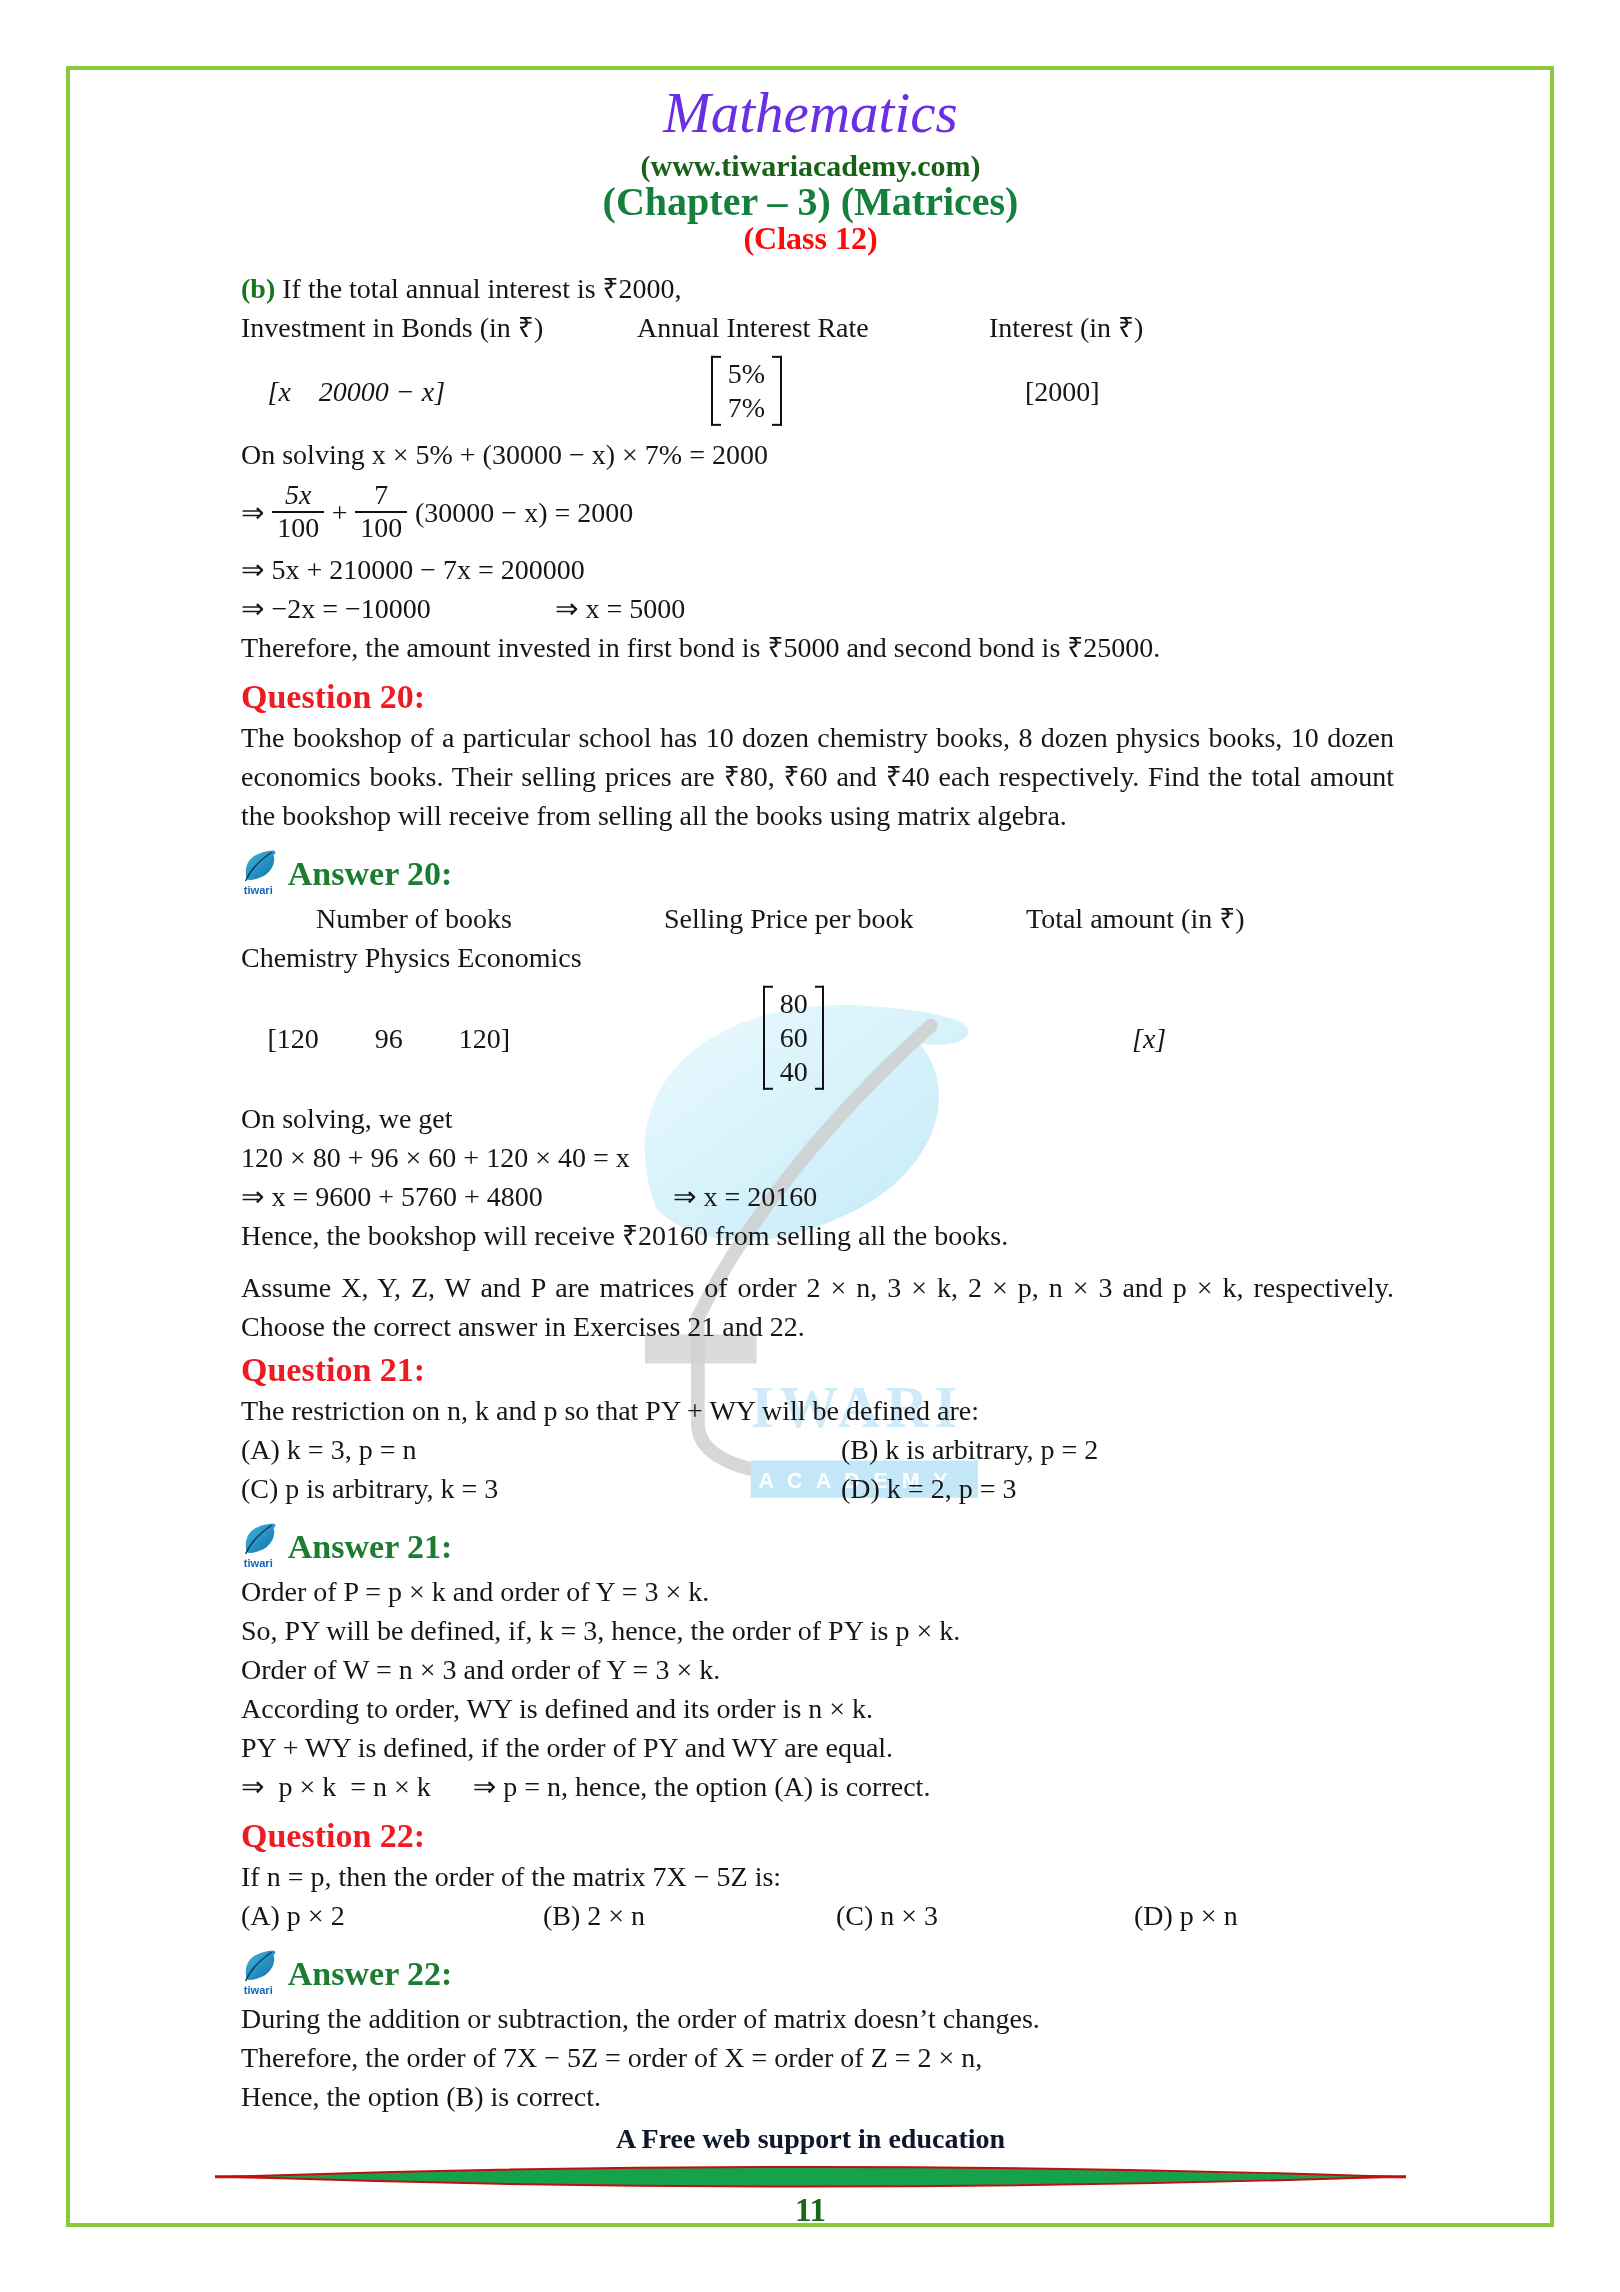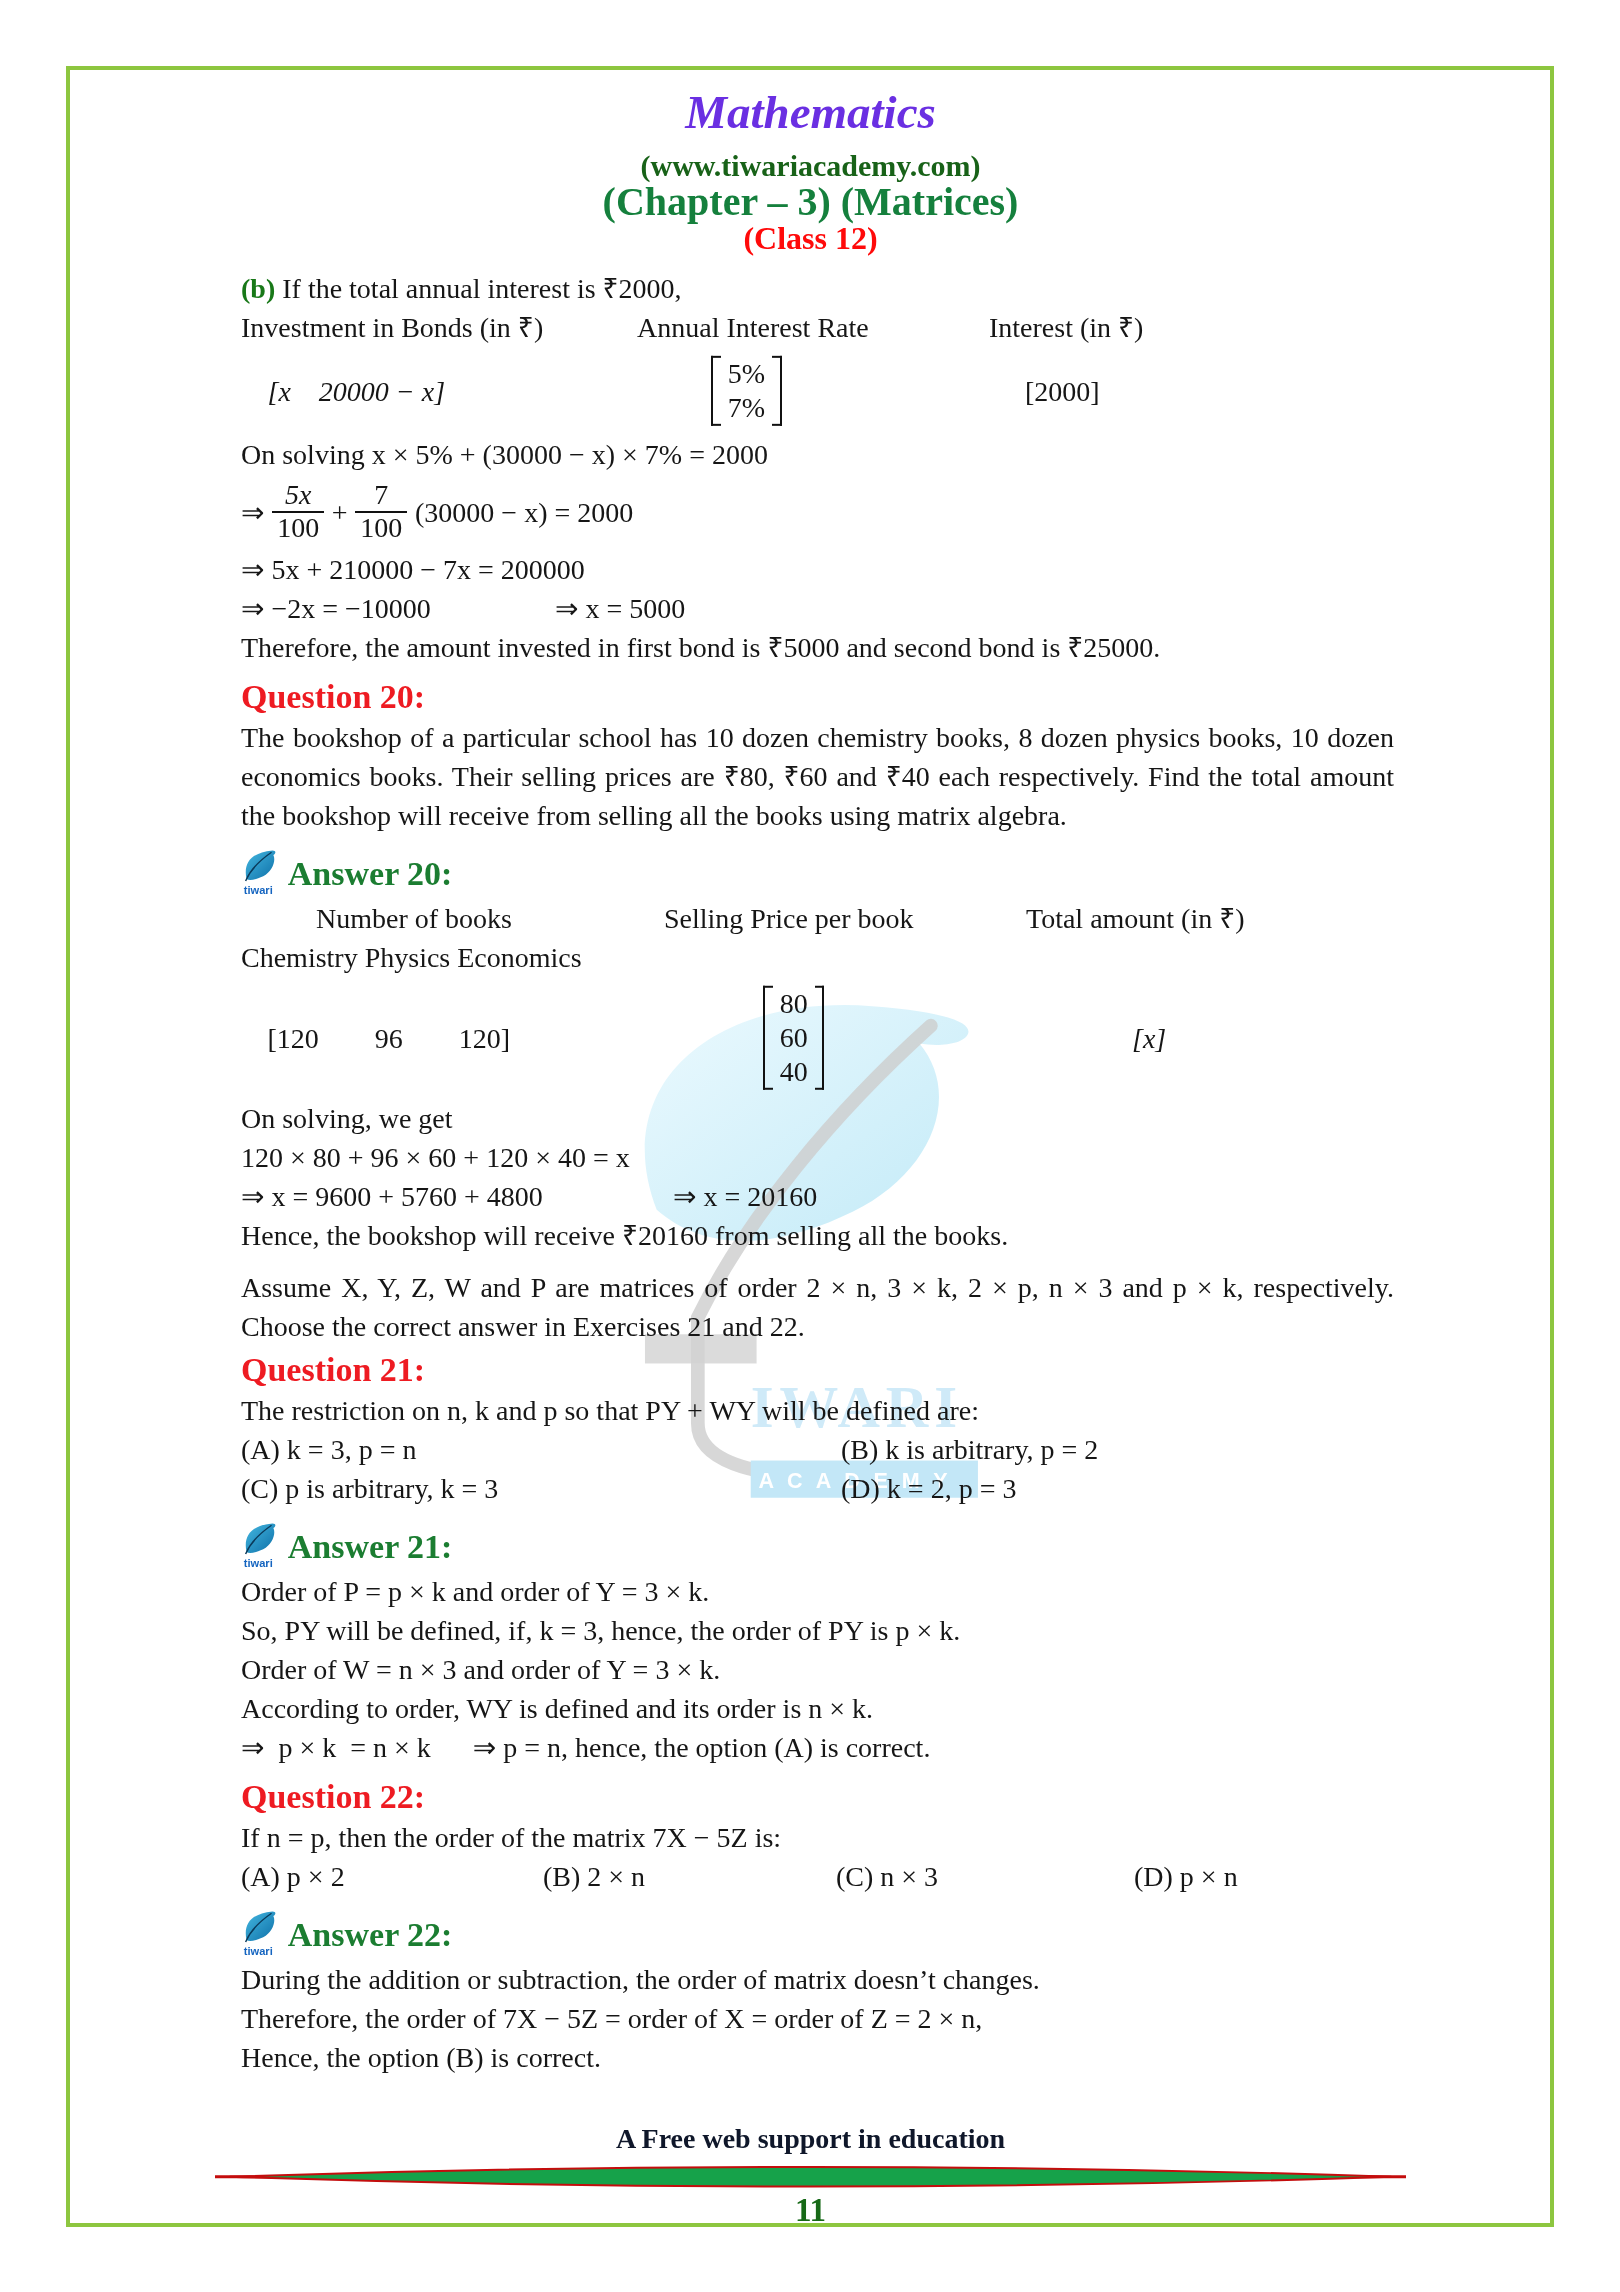--- a/index.html
+++ b/index.html
@@ -2,21 +2,21 @@
 <html><head>
 <meta charset="utf-8">
 <style>
   html,body{margin:0;padding:0;background:#ffffff;}
   .page{position:relative;width:1620px;height:2293px;background:#ffffff;
         font-family:"Liberation Serif",serif;color:#161616;overflow:hidden;}
   .frame{position:absolute;left:66px;top:66px;right:66px;bottom:66px;
          border:4.9px solid #8dc63f;box-sizing:border-box;}
   
   .header{position:absolute;left:71px;top:80px;width:1479px;text-align:center;z-index:3;}
-  .title{font-size:47px;font-weight:bold;font-style:italic;color:#6a2fe2;line-height:65px;}
+  .title{font-size:57px;font-weight:normal;font-style:italic;color:#6a2fe2;line-height:65px;}
   .site{font-size:30px;font-weight:bold;color:#186218;line-height:36px;margin-top:2.9px;}
   .chapter{font-size:40px;font-weight:bold;color:#15803d;line-height:36px;}
   .cls{font-size:32px;font-weight:bold;color:#ff0a0a;line-height:36px;}
   
   .body{position:absolute;left:241px;top:269px;width:1153px;font-size:28px;line-height:39px;z-index:3;}
   .ln{position:relative;min-height:39px;}
   .row{position:relative;height:39px;}
   .at{position:absolute;top:0;white-space:pre;}
   .atc{position:absolute;top:50%;transform:translateY(-50%);white-space:pre;}
   .pre{white-space:pre;}
@@ -191,20 +191,21 @@
         <path d="M6,34 C2,16 12,5 34,3 C38,3 38,6 35,8 C38,14 34,26 24,31 C15,35 9,36 6,34 Z" fill="url(#leafGrad)"></path>
         <path d="M33,5 C20,14 10,24 5,36" stroke="#0a3a5a" stroke-width="1.5" fill="none"></path>
         <text x="3" y="50" font-size="12" fill="#1565c0" font-family="Liberation Sans, sans-serif">tiwari</text>
       </svg>
       <span>Answer 21:</span>
     </div>
     <div class="ln">Order of P =  p × k and order of Y =  3 × k.</div>
     <div class="ln">So, PY will be defined, if, k = 3, hence, the order of PY is p × k.</div>
     <div class="ln">Order of W =  n × 3 and order of Y =  3 × k.</div>
     <div class="ln">According to order, WY is defined and its order is n × k.</div>
+    <div class="ln">PY + WY is defined, if the order of PY and WY are equal.</div>
     <div class="ln pre">⇒  p × k  = n × k      ⇒ p = n, hence, the option (A) is correct.</div>
 
     <div class="qhead">Question 22:</div>
     <div class="ln">If n = p, then the order of the matrix 7X − 5Z is:</div>
     <div class="row">
       <span class="at" style="left:0">(A) p × 2</span>
       <span class="at" style="left:302px">(B) 2 × n</span>
       <span class="at" style="left:595px">(C) n × 3</span>
       <span class="at" style="left:893px">(D) p × n</span>
     </div>

